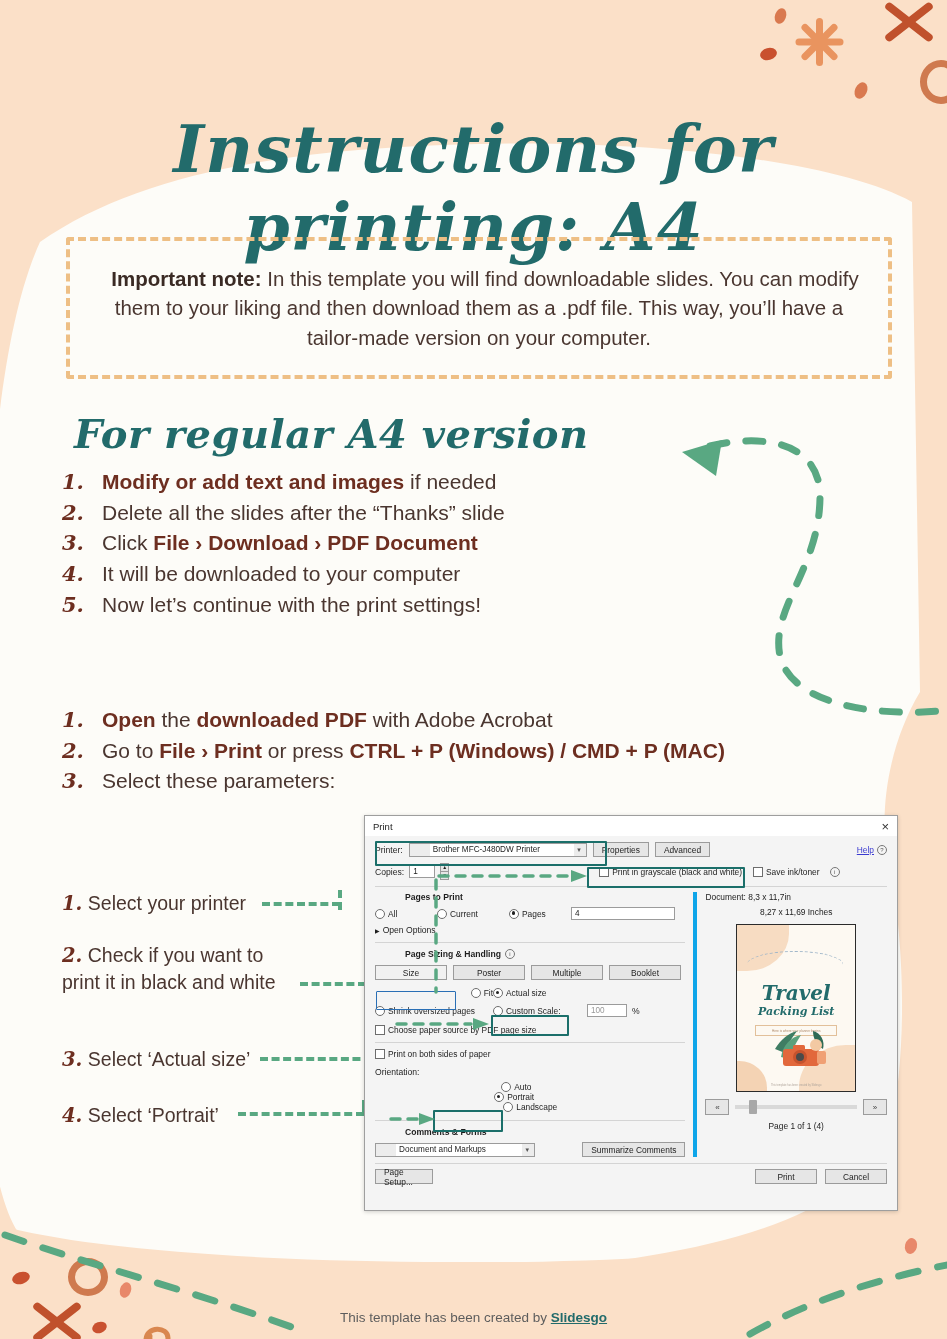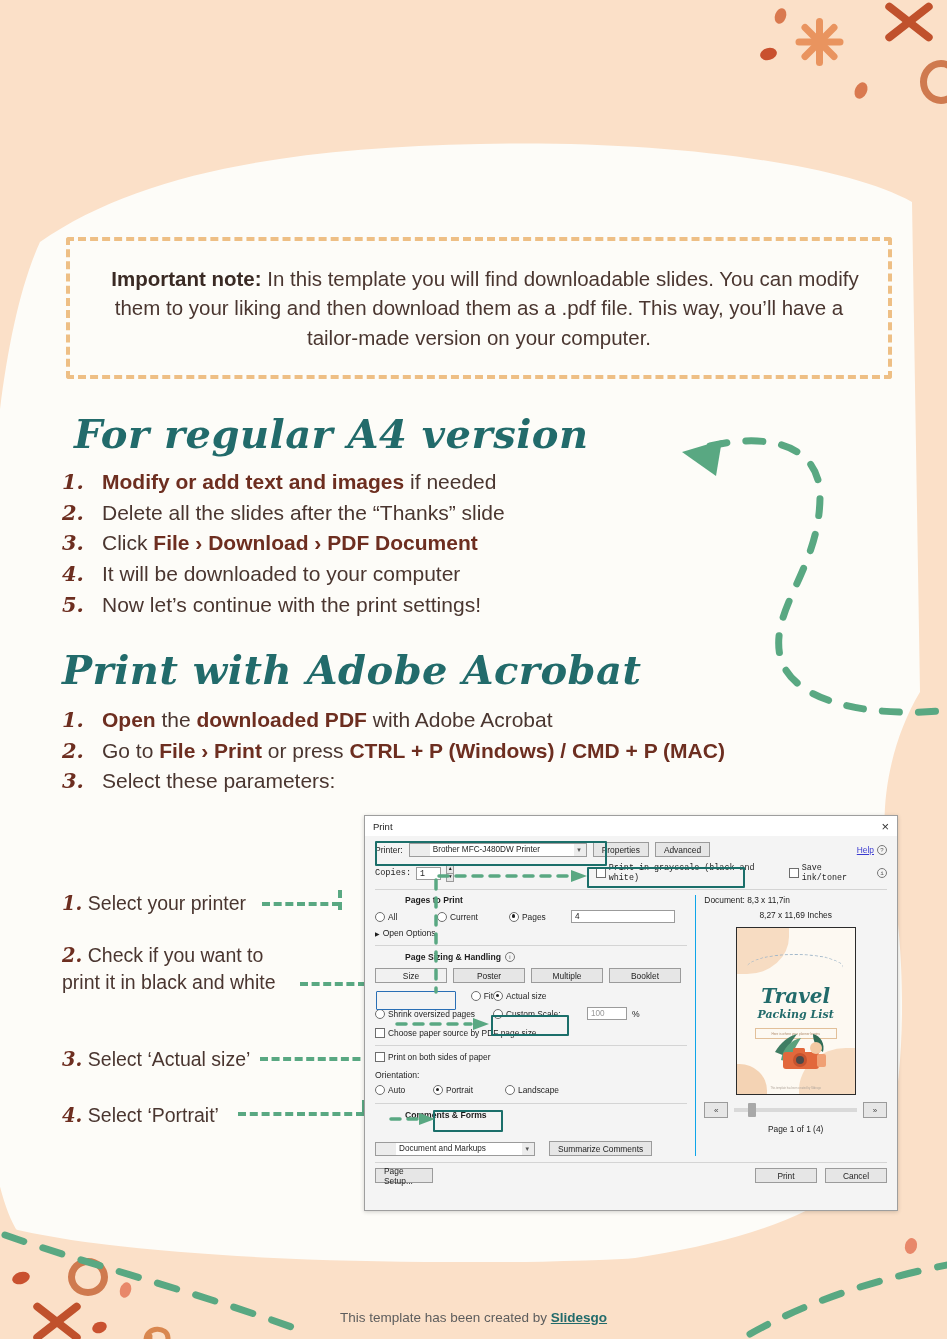--- a/index.html
+++ b/index.html
@@ -193,20 +193,21 @@
 
   <svg width="220" height="130" style="position:absolute;left:740px;top:1238px;">
     <path d="M 10 96 C 70 62, 140 40, 212 26" stroke="#59a882" stroke-width="7" fill="none" stroke-linecap="round" stroke-dasharray="20 20"></path>
   </svg>
 
   <svg width="300" height="310" style="position:absolute;left:660px;top:418px;">
     <path d="M 50 28 C 110 14, 160 28, 160 78 C 160 150, 110 190, 120 238 C 132 288, 220 300, 290 292" stroke="#59a882" stroke-width="7" fill="none" stroke-linecap="round" stroke-dasharray="17 19"></path>
     <polygon points="22,34 62,22 56,58" fill="#59a882"></polygon>
   </svg>
 
+  <div class="title">Instructions for printing: A4</div>
 
   <div class="note">
     <p><b>Important note:</b><span> In this template you will find downloadable slides. You can modify them to your liking and then download them as a .pdf file. This way, you’ll have a tailor-made version on your computer.</span></p>
   </div>
 
   <div class="sec-h" style="left:66px;top:410px;margin-left:8px;">For regular A4 version</div>
   <div class="olist" style="left:62px;top:468px;width:600px;">
     <div class="row">
       <div class="num">1.</div>
       <div class="txt"><b>Modify or add text and images</b><span> if needed</span></div>
@@ -222,21 +223,20 @@
     <div class="row">
       <div class="num">4.</div>
       <div class="txt">It will be downloaded to your computer</div>
     </div>
     <div class="row">
       <div class="num">5.</div>
       <div class="txt">Now let’s continue with the print settings!</div>
     </div>
   </div>
 
-  <div class="sec-h" style="left:62px;top:646px;">Print with Adobe Acrobat</div>
   <div class="olist" style="left:62px;top:706px;width:790px;">
     <div class="row">
       <div class="num">1.</div>
       <div class="txt"><b>Open</b><span> the </span><b>downloaded PDF</b><span> with Adobe Acrobat</span></div>
     </div>
     <div class="row">
       <div class="num">2.</div>
       <div class="txt"><span>Go to </span><b>File</b><span class="sep"> › </span><b>Print</b><span> or press </span><b>CTRL + P (Windows) / CMD + P (MAC)</b></div>
     </div>
     <div class="row">
@@ -281,21 +281,21 @@
           <span class="caret">▾</span>
         </div>
         <div class="btn">Properties</div>
         <div class="btn">Advanced</div>
         <div style="margin-left:auto;display:flex;align-items:center;gap:3px;">
           <a class="help" href="#">Help</a>
           <span class="infoi">?</span>
         </div>
       </div>
 
-      <div class="row" style="gap:5px;margin-top:6px;align-items:center;font-family:Liberation Mono, monospace;">
+      <div class="row" style="gap:5px;margin-top:6px;align-items:center;">
         <span class="lbl">Copies:</span>
         <div class="inp" style="width:26px;">1</div>
         <div style="display:flex;flex-direction:column;width:9px;">
           <div style="height:7px;border:1px solid #9b9b9b;background:#e6e6e6;font-size:5px;text-align:center;line-height:6px;">▲</div>
           <div style="height:7px;border:1px solid #9b9b9b;border-top:none;background:#e6e6e6;font-size:5px;text-align:center;line-height:6px;">▼</div>
         </div>
         <div style="width:140px;"></div>
         <div class="opt">
           <span class="chk"></span>
           <span>Print in grayscale (black and white)</span>
@@ -378,48 +378,48 @@
           </div>
 
           <div class="hr" style="margin:7px 0 6px;"></div>
 
           <div class="opt">
             <span class="chk"></span>
             <span>Print on both sides of paper</span>
           </div>
 
           <div style="margin-top:8px;">Orientation:</div>
-          <div class="row" style="margin-top:5px;align-items:center;">
+          <div class="row" style="margin-top:5px;align-items:center;flex-direction:column;">
             <div class="opt" style="width:58px;">
               <span class="radio"></span>
               <span>Auto</span>
             </div>
             <div class="opt" style="width:72px;">
               <span class="radio on"></span>
               <span>Portrait</span>
             </div>
             <div class="opt">
               <span class="radio"></span>
               <span>Landscape</span>
             </div>
           </div>
 
           <div class="hr" style="margin:8px 0 6px;"></div>
 
           <div class="grp-t">Comments &amp; Forms</div>
-          <div class="row" style="gap:14px;margin-top:21px;">
+          <div class="row" style="gap:6px;margin-top:5px;justify-content:space-between;">
             <div class="combo" style="width:160px;">
               <div class="cv">Document and Markups</div>
               <span class="caret">▾</span>
             </div>
             <div class="btn">Summarize Comments</div>
           </div>
         </div>
 
-        <div style="width:186px;border-left:1px solid #0ea5e9;padding-left:8px;">
+        <div style="width:186px;border-left:4px solid #0ea5e9;padding-left:8px;">
           <div class="pv-txt">Document: 8,3 x 11,7in</div>
           <div class="pv-txt" style="text-align:center;margin-top:5px;">8,27 x 11,69 Inches</div>
 
           <div class="pv-page" style="margin-top:7px;">
             <div class="pv-blobA"></div>
             <div class="pv-blobB"></div>
             <div class="pv-blobC"></div>
             <div class="pv-dash" style="left:10px;top:26px;width:96px;border-radius:50%;height:26px;border:1px dashed #9fb6c9;border-bottom:none;border-left:none;border-right:none;"></div>
             <div class="pv-t1">Travel</div>
             <div class="pv-t2">Packing List</div>

